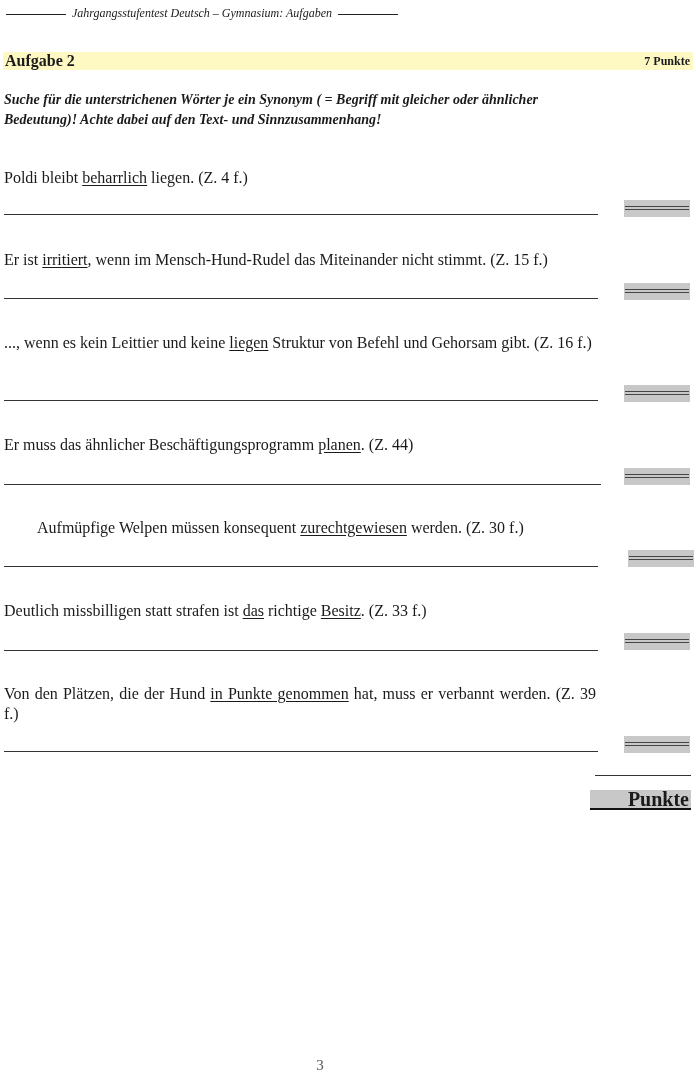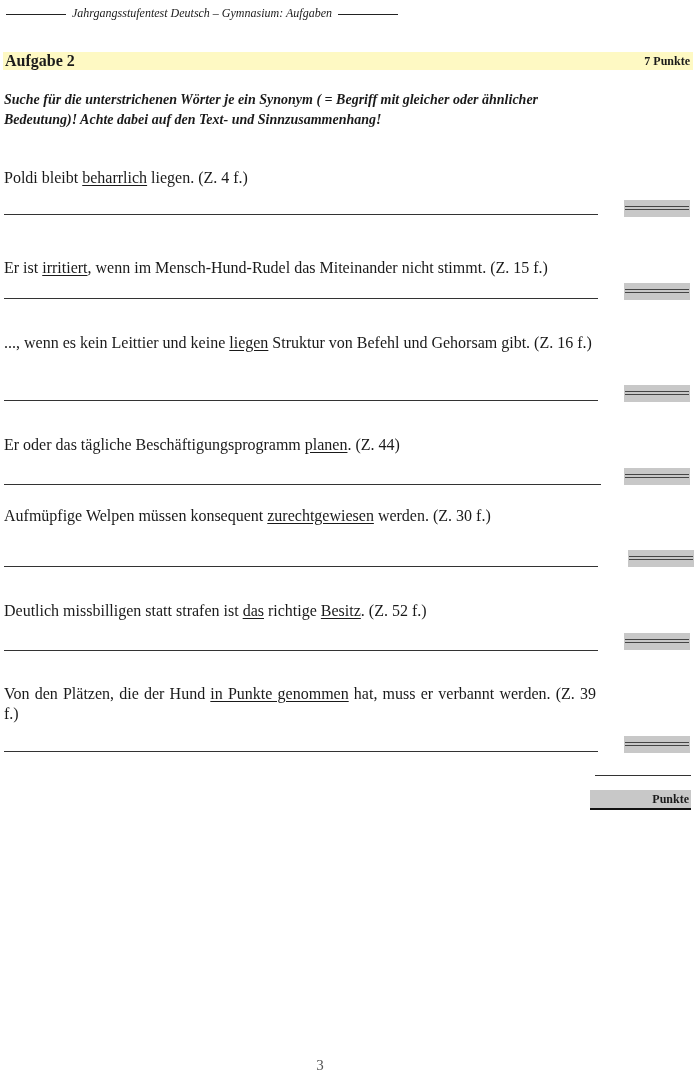--- a/index.html
+++ b/index.html
@@ -14,21 +14,21 @@
   .instr { left:4px; top:90px; width:592px; font-weight:bold; font-style:italic; font-size:14px; line-height:20px; }
   .q { left:4px; width:592px; font-size:16px; line-height:20px; text-align:justify; }
   .q u { text-decoration:underline; text-underline-offset:2px; }
   .ansline { left:4px; height:0; border-top:1.3px solid #333; }
   .score { width:66px; height:17px; background:#c8c8c8; }
   .score::before, .score::after { content:""; position:absolute; left:1px; right:1px; border-top:1.3px solid #444; }
   .score::before { top:6px; }
   .score::after { top:9px; }
   .sumline { left:595px; top:775px; width:96px; border-top:1.2px solid #333; }
   .punkte { left:590px; top:790px; width:101px; height:18px; background:#c8c8c8; border-bottom:2px solid #111;
-            font-weight:bold; font-size:12px; line-height:18px; text-align:right; }
+            font-weight:bold; font-size:20px; line-height:18px; text-align:right; }
   .punkte span { padding-right:2px; }
   .pagenum { left:0; top:1058px; width:640px; text-align:center; font-size:15px; line-height:14px; color:#555; }
 </style>
 </head>
 <body>
 
 <div class="abs header">
   <span class="rule"></span><span>Jahrgangsstufentest Deutsch – Gymnasium: Aufgaben</span><span class="rule"></span>
 </div>
 
@@ -38,46 +38,46 @@
 </div>
 
 <div class="abs instr">Suche für die unterstrichenen Wörter je ein Synonym ( = Begriff mit gleicher oder ähnlicher Bedeutung)! Achte dabei auf den Text- und Sinnzusammenhang!</div>
 
 <div class="abs q" style="top:168px;">
   <span>Poldi bleibt </span><u>beharrlich</u><span> liegen. (Z. 4 f.)</span>
 </div>
 <div class="abs ansline" style="top:214px; width:594px;"></div>
 <div class="abs score" style="left:624px; top:200px;"></div>
 
-<div class="abs q" style="top:258px;">
+<div class="abs q" style="top:250px;">
   <span>Er ist </span><u>irritiert</u><span>, wenn im Mensch-Hund-Rudel das Miteinander nicht stimmt. (Z. 15 f.)</span>
 </div>
 <div class="abs ansline" style="top:298px; width:594px;"></div>
 <div class="abs score" style="left:624px; top:283px;"></div>
 
 <div class="abs q" style="top:333px;">
   <span>..., wenn es kein Leittier und keine  </span><u>liegen</u><span> Struktur von Befehl und Gehorsam gibt. (Z. 16 f.)</span>
 </div>
 <div class="abs ansline" style="top:400px; width:594px;"></div>
 <div class="abs score" style="left:624px; top:385px;"></div>
 
 <div class="abs q" style="top:435px;">
-  <span>Er oder das tägliche Beschäftigungsprogramm </span><u>planen</u><span>. (Z. 44)</span>
+  <span>Er muss das ähnlicher Beschäftigungsprogramm </span><u>planen</u><span>. (Z. 44)</span>
 </div>
 <div class="abs ansline" style="top:484px; width:597px;"></div>
 <div class="abs score" style="left:624px; top:468px;"></div>
 
-<div class="abs q" style="top:506px;">
+<div class="abs q" style="top:518px;margin-left:33px;">
   <span>Aufmüpfige Welpen müssen konsequent </span><u>zurechtgewiesen</u><span> werden. (Z. 30 f.)</span>
 </div>
 <div class="abs ansline" style="top:566px; width:594px;"></div>
 <div class="abs score" style="left:628px; top:550px;"></div>
 
 <div class="abs q" style="top:601px;">
-  <span>Deutlich missbilligen statt strafen ist </span><u>das</u><span> richtige </span><u>Besitz</u><span>. (Z. 52 f.)</span>
+  <span>Deutlich missbilligen statt strafen ist </span><u>das</u><span> richtige </span><u>Besitz</u><span>. (Z. 33 f.)</span>
 </div>
 <div class="abs ansline" style="top:650px; width:594px;"></div>
 <div class="abs score" style="left:624px; top:633px;"></div>
 
 <div class="abs q" style="top:684px;">
   <span>Von den Plätzen, die der Hund  </span><u>in Punkte genommen</u><span> hat, muss er verbannt werden. (Z. 39 f.)</span>
 </div>
 <div class="abs ansline" style="top:751px; width:594px;"></div>
 <div class="abs score" style="left:624px; top:736px;"></div>
 

